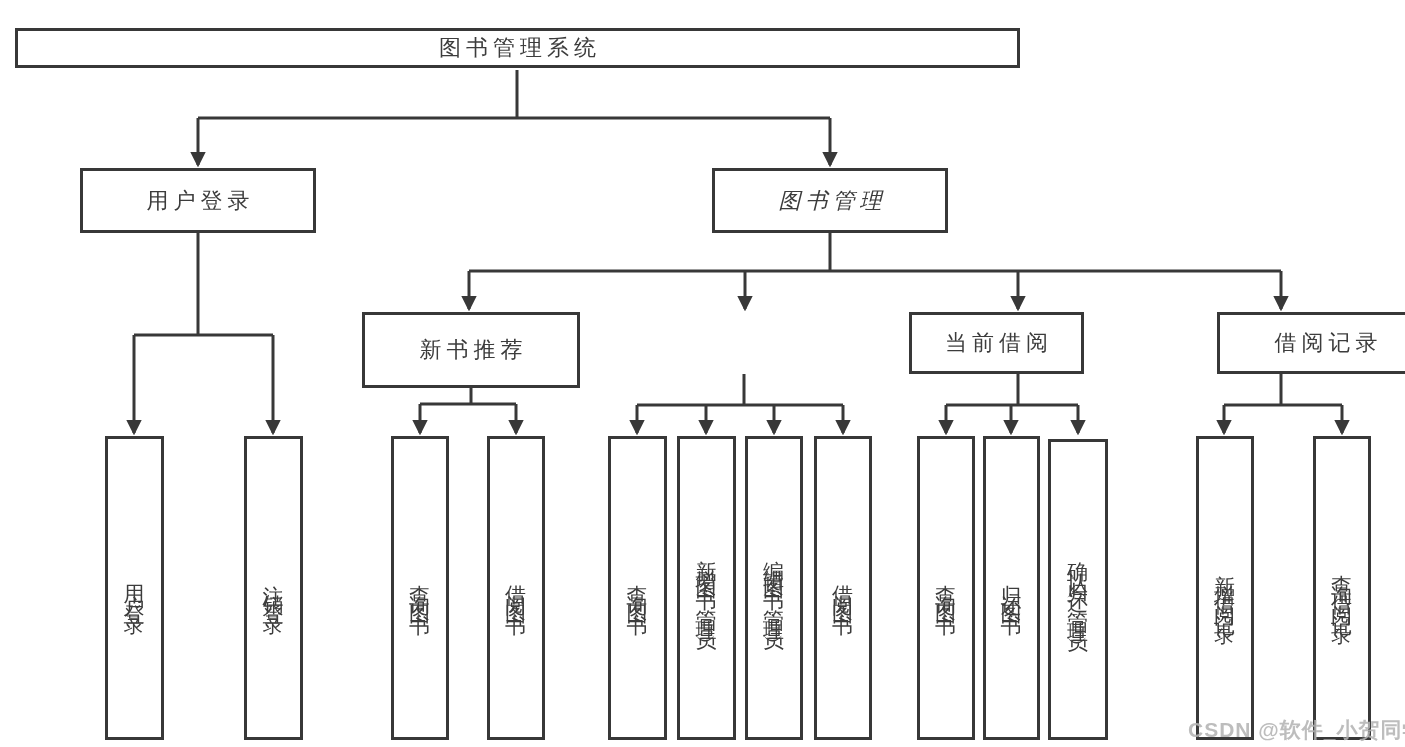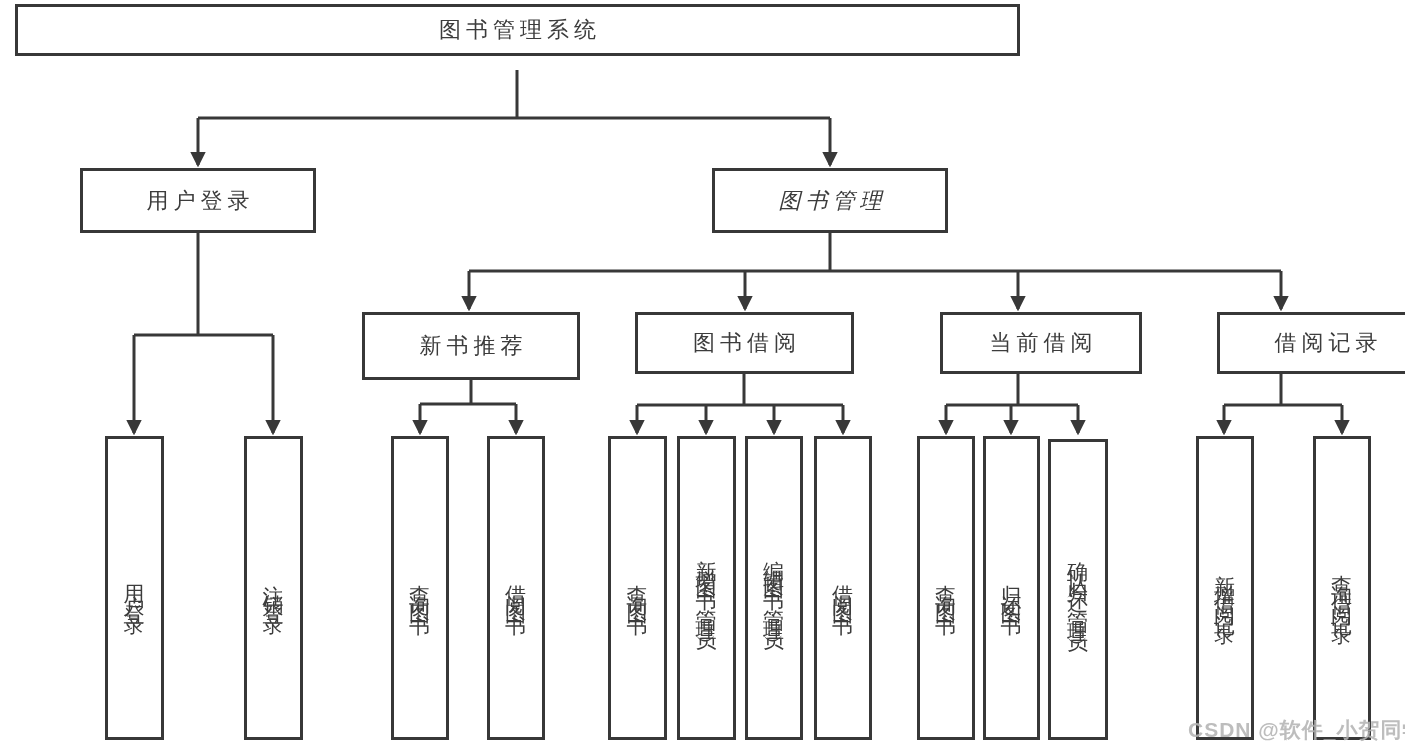--- a/index.html
+++ b/index.html
@@ -108,28 +108,27 @@
       <line x1="946" y1="405" x2="946" y2="433" marker-end="url(#ah)"></line>
       <line x1="1011" y1="405" x2="1011" y2="433" marker-end="url(#ah)"></line>
       <line x1="1078" y1="405" x2="1078" y2="433" marker-end="url(#ah)"></line>
 
       <path d="M1281,374 L1281,405 M1224,405 L1342,405"></path>
       <line x1="1224" y1="405" x2="1224" y2="433" marker-end="url(#ah)"></line>
       <line x1="1342" y1="405" x2="1342" y2="433" marker-end="url(#ah)"></line>
     </g>
   </svg>
 
-  <div class="node" style="left:15px;top:4px;width:1005px;height:52px;">图书管理系统</div>
+  <div class="node" style="left:15px;top:28px;width:1005px;height:40px;">图书管理系统</div>
 
   <div class="node" style="left:80px;top:168px;width:236px;height:65px;">用户登录</div>
   <div class="node" style="left:712px;top:168px;width:236px;height:65px;font-style:italic;">图书管理</div>
 
-  <div class="node" style="left:362px;top:312px;width:218px;height:68px;">新书推荐</div>
-  <div class="node" style="left:635px;top:312px;width:219px;height:62px;">图书借阅</div>
-  <div class="node" style="left:909px;top:312px;width:202px;height:62px;margin-left:31px;">当前借阅</div>
+  <div class="node" style="left:362px;top:312px;width:218px;height:76px;">新书推荐</div>
+  <div class="node" style="left:909px;top:312px;width:175px;height:62px;">当前借阅</div>
   <div class="node" style="left:1172px;top:312px;width:218px;height:62px;margin-left:45px;">借阅记录</div>
 
   <div class="leaf" style="left:105px;top:436px;width:59px;height:304px;">用户登录</div>
   <div class="leaf" style="left:244px;top:436px;width:59px;height:304px;">注销登录</div>
 
   <div class="leaf" style="left:391px;top:436px;width:58px;height:304px;">查询图书</div>
   <div class="leaf" style="left:487px;top:436px;width:58px;height:304px;">借阅图书</div>
 
   <div class="leaf" style="left:608px;top:436px;width:59px;height:304px;">查询图书</div>
   <div class="leaf" style="left:677px;top:436px;width:59px;height:304px;">新增图书（管理员）</div>

